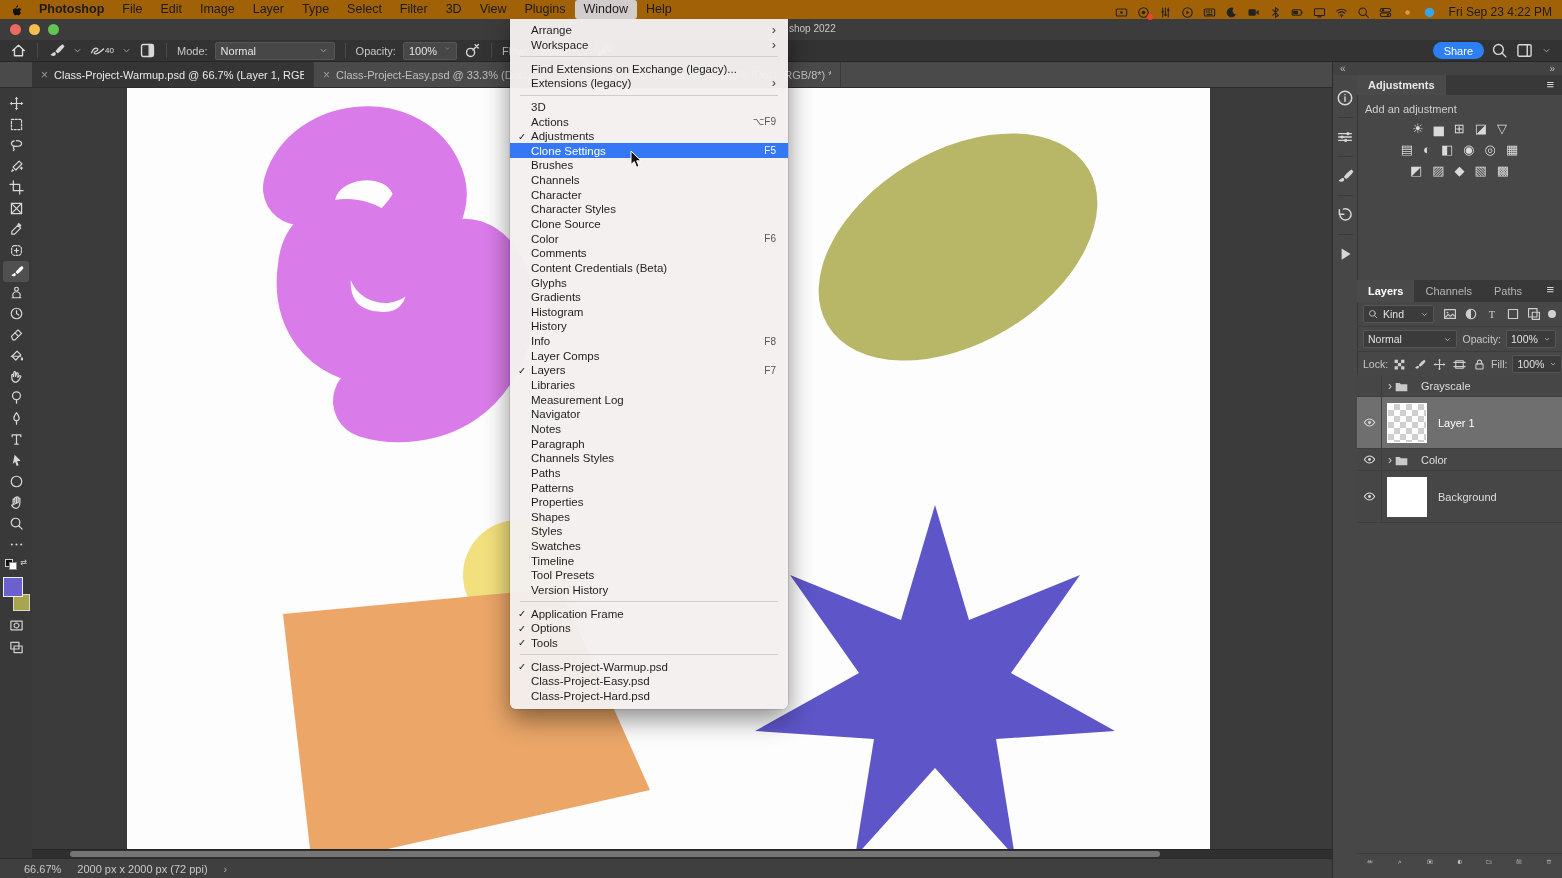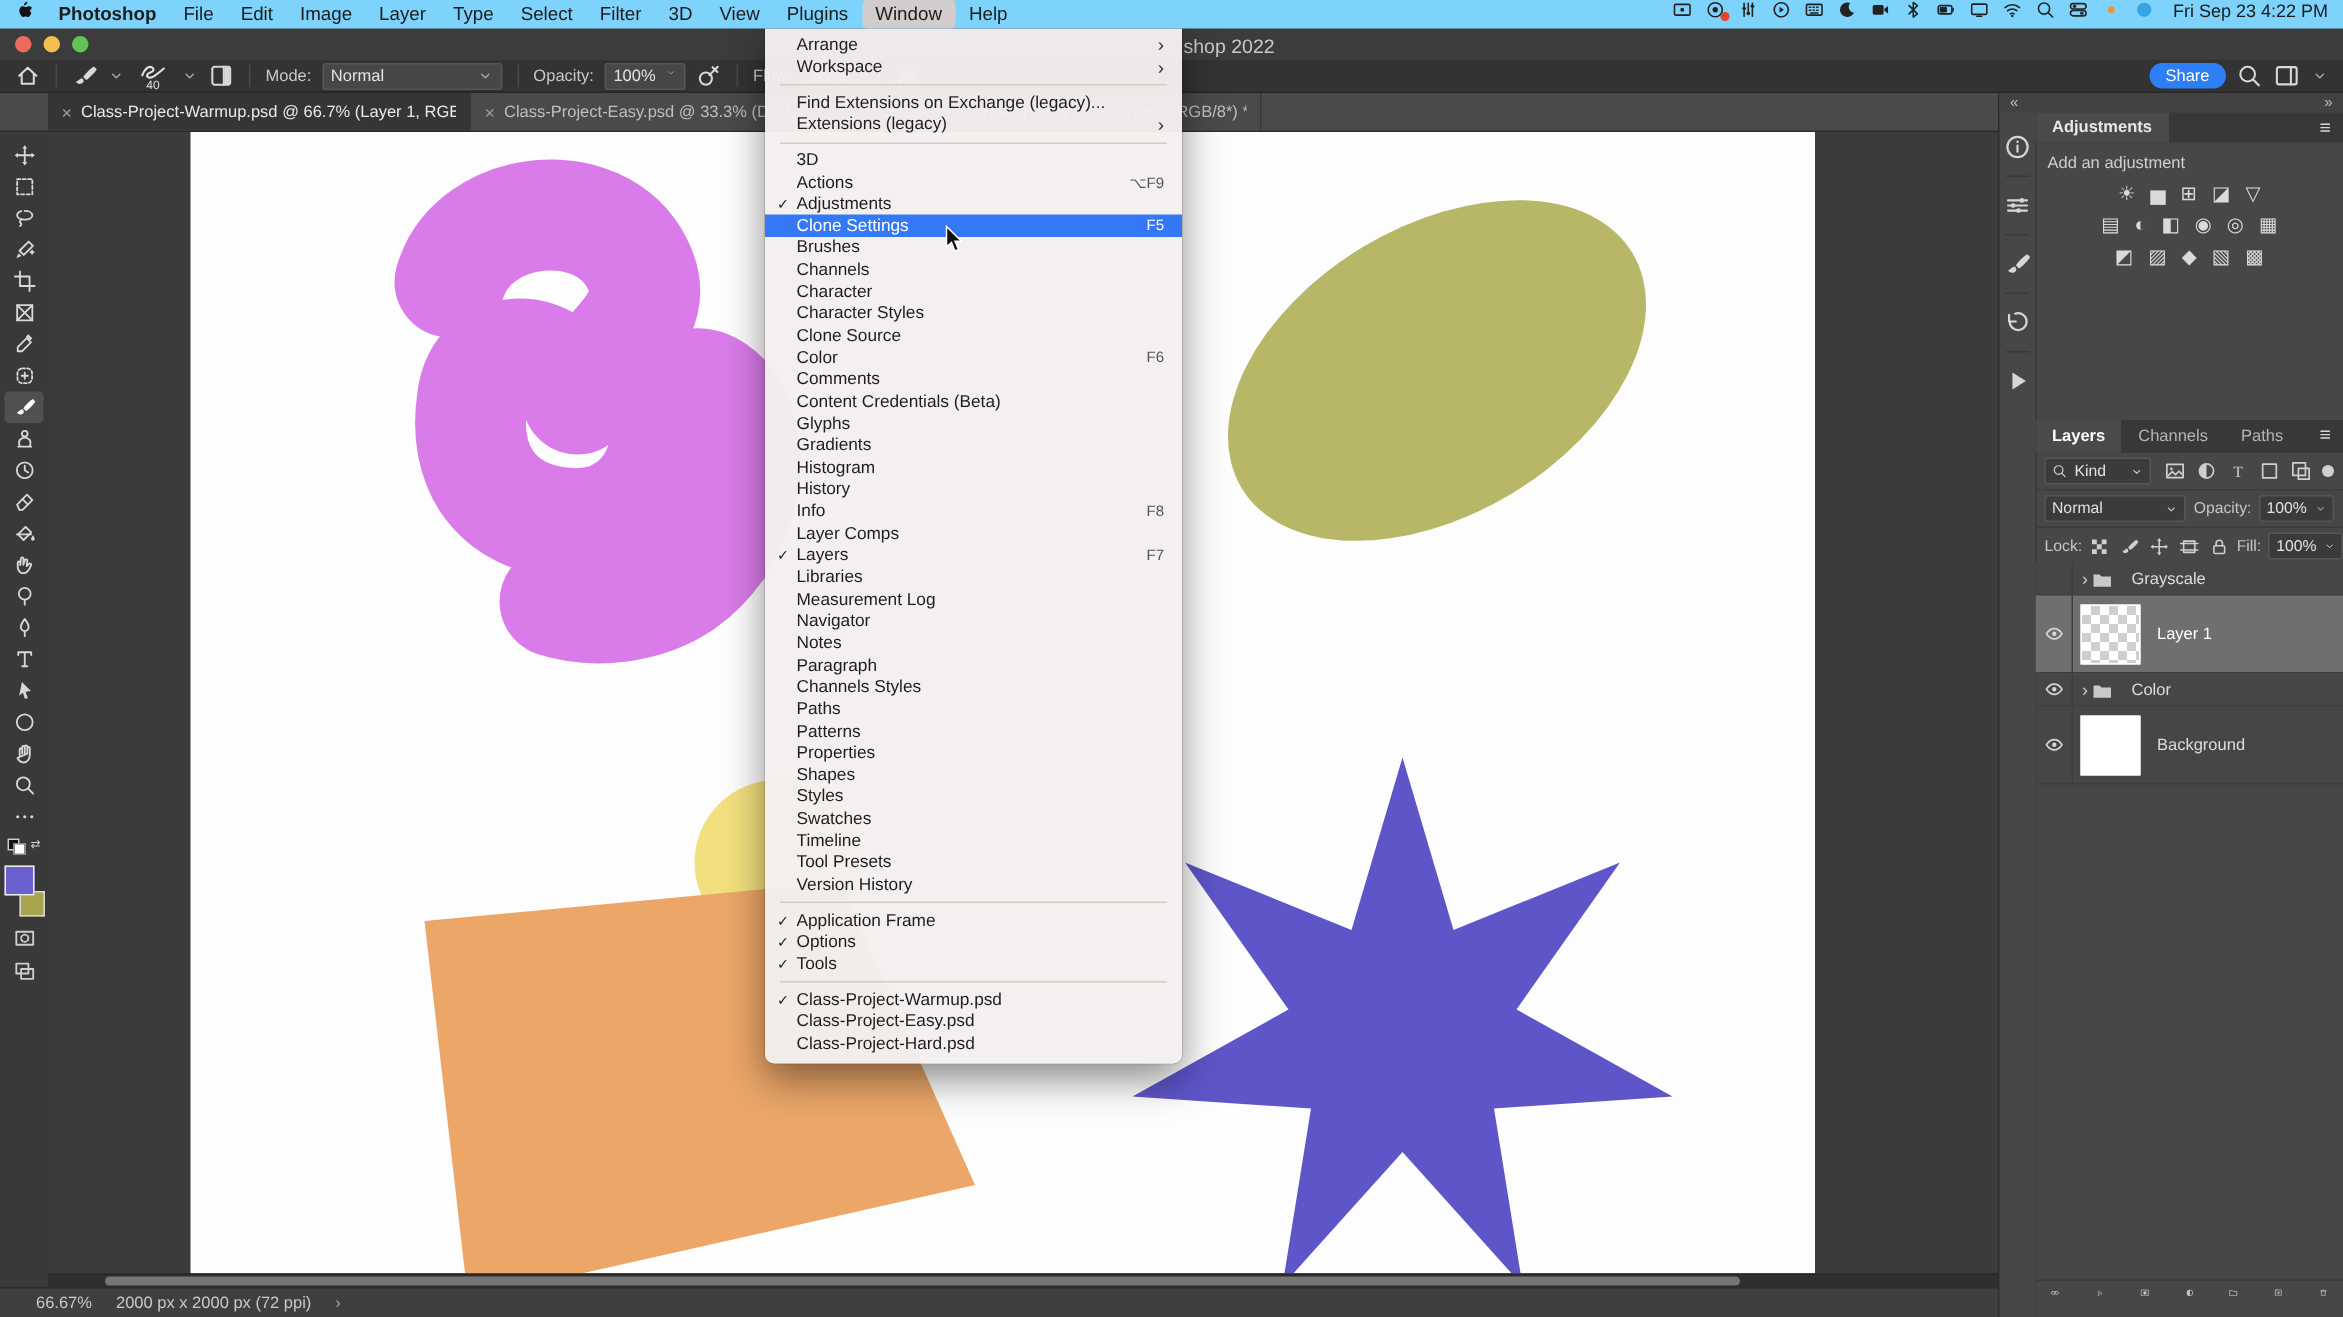--- a/index.html
+++ b/index.html
@@ -2,50 +2,50 @@
 <html><head>
 <meta charset="utf-8">
 <style>
   html,body{margin:0;padding:0}
   body{width:1562px;height:878px;position:relative;overflow:hidden;background:#3b3b3b;
        font-family:"Liberation Sans",sans-serif;-webkit-font-smoothing:antialiased;user-select:none}
   svg{display:block}
   .icon svg,.mb-status svg{width:100%;height:100%}
 
   
-  .macos-menubar{position:absolute;top:0;left:0;width:100%;height:19px;background:#7dd3fc;
-    display:flex;align-items:flex-start;padding:0 10px;box-sizing:border-box;color:#1b1b1b;font-size:12.5px;z-index:70}
+  .macos-menubar{position:absolute;top:0;left:0;width:100%;height:19px;background:#a16207;
+    display:flex;align-items:flex-end;padding:0 10px;box-sizing:border-box;color:#1b1b1b;font-size:12.5px;z-index:70}
   .apple{width:14px;height:15px;color:#111;margin-right:6px}
   .mb-item{padding:0 9px;line-height:19px;border-radius:3px;white-space:nowrap}
   .mb-item.bold{font-weight:bold}
   .mb-item.active{background:#d2cdcc}
   .mb-spacer{flex:1}
   .mb-status{width:18px;height:13px;color:#222;display:inline-flex;align-items:center;justify-content:center;position:relative;margin:0 2px}
   .mb-status svg{width:13px;height:13px}
   .mb-status .badge{position:absolute;right:0;bottom:-1px;width:6px;height:6px;border-radius:50%;background:#e8442e}
   .mb-status.orange{color:#e8953c}
   .mb-status.siri{color:#3aa3e3}
   .mb-clock{margin-left:8px;font-size:12px;white-space:nowrap}
 
   
   .titlebar{position:absolute;top:19px;left:0;width:100%;height:21px;background:#3c3c3c;z-index:5}
   .traffic{position:absolute;top:5px;left:10px;display:flex;gap:8px}
   .traffic span{width:11px;height:11px;border-radius:50%}
   .tl-red{background:#ec6a5e}.tl-yellow{background:#f4bf4f}.tl-green{background:#61c454}
-  .win-title{position:absolute;left:789px;top:4px;color:#c9c9c9;font-size:13px}
+  .win-title{position:absolute;left:789px;top:4px;color:#c9c9c9;font-size:10px}
 
   .optionsbar{position:absolute;top:40px;left:0;width:100%;height:22px;background:#333;
     border-bottom:1px solid #262626;display:flex;align-items:center;gap:7px;padding:0 10px;
     box-sizing:border-box;color:#c9c9c9;font-size:11px;z-index:5}
   .obar-icon{width:17px;height:17px;color:#d9d9d9}
   .obar-icon.small{width:11px;height:11px;color:#aaa}
   .obar-sep{width:1px;height:15px;background:#4a4a4a;margin:0 3px}
   .obar-select{height:16px;background:#474747;border:1px solid #565656;border-radius:2px;
     display:flex;align-items:center;padding:0 5px;gap:7px;color:#e4e4e4}
-  .brushprev{display:flex;flex-direction:column;align-items:center;width:24px;color:#e0e0e0}
+  .brushprev{display:flex;flex-direction:row;align-items:center;width:24px;color:#e0e0e0}
   .brushprev svg{width:18px;height:11px}
   .brushprev b{font-size:8px;font-weight:normal;line-height:7px}
   .airbox{background:#4f4f4f;border-radius:2px;padding:1px}
   .share-btn{margin-left:auto;background:#2d7ff6;color:#fff;border-radius:9px;height:17px;
     padding:0 11px;display:flex;align-items:center;font-size:11px}
   .obar-right{display:flex;align-items:center;gap:8px}
 
   .tabbar{position:absolute;top:62px;left:0;width:1332px;height:26px;background:#4a4a4a;
     display:flex;align-items:stretch;padding-left:32px;box-sizing:border-box;z-index:4;border-bottom:1px solid #2c2c2c}
   .tab{display:flex;align-items:center;gap:6px;padding:0 9px;font-size:11px;color:#bfbfbf;

